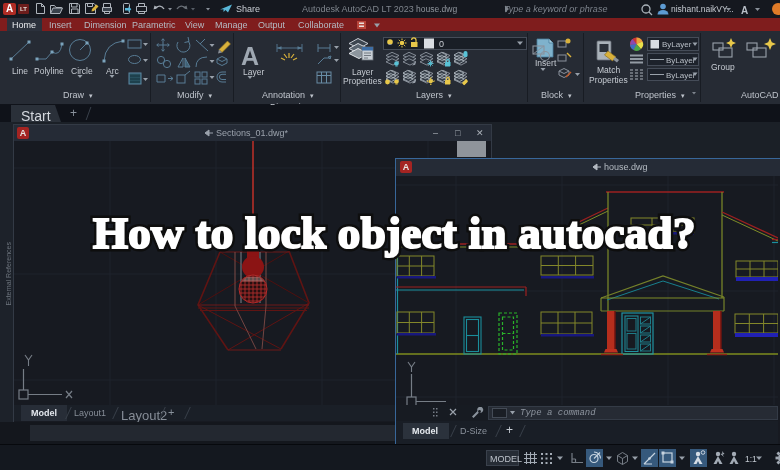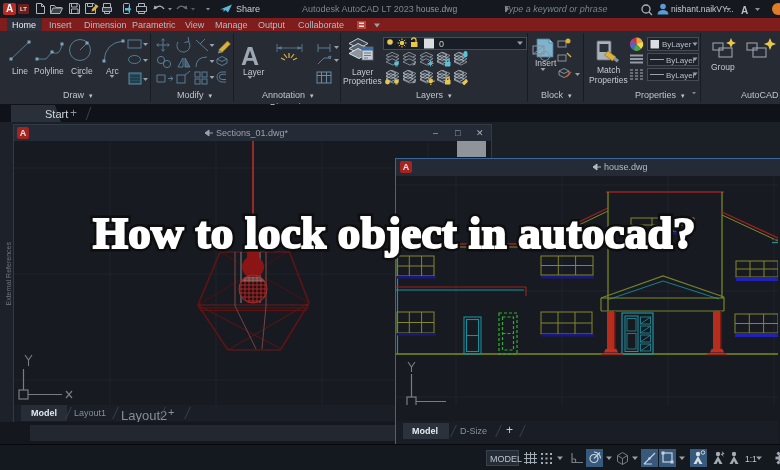--- a/index.html
+++ b/index.html
@@ -404,21 +404,21 @@
     <div class="plabel" style="left:262px;">Annotation&nbsp; <span style="font-size:7px;">▾</span></div>
     <div class="plabel" style="left:416px;">Layers&nbsp; <span style="font-size:7px;">▾</span></div>
     <div class="plabel" style="left:541px;">Block&nbsp; <span style="font-size:7px;">▾</span></div>
     <div class="plabel" style="left:635px;">Properties&nbsp; <span style="font-size:7px;">▾</span></div>
     <div class="plabel" style="left:741px;">AutoCAD</div>
   </div>
 
   <div id="filetabs">
     <div class="abs" style="left:11px;top:0;width:50px;height:17px;background:#2a3039;
       clip-path:polygon(0 0,44px 0,50px 17px,0 17px);"></div>
-    <div class="abs" style="left:21px;top:3px;font-size:11px;color:#d4d8de;margin-left:24px;">Start</div>
+    <div class="abs" style="left:21px;top:3px;font-size:14px;color:#d4d8de;">Start</div>
     <div class="abs" style="left:70px;top:1px;font-size:12px;color:#8a929c;">+</div>
     <div class="abs" style="left:88px;top:2px;width:1px;height:13px;background:#3a414b;transform:skewX(-20deg);"></div>
   </div>
 
   <div class="abs" style="left:0;top:122px;width:780px;height:322px;background:#1b2027;"></div>
 
   <div class="abs" style="left:0;top:122px;width:13px;height:322px;background:#1d222a;">
     <div class="abs" style="left:-37px;top:135px;width:90px;font-size:7px;color:#6d747d;transform:rotate(-90deg);white-space:nowrap;">External References</div>
   </div>
 
@@ -608,20 +608,41 @@
 
       <path d="M205 178.5 H227 M311 178.5 H331" stroke="#8f2517" stroke-width="1.6"></path>
 
       <g stroke="#767d86" fill="none" stroke-width="1.2">
         <rect x="11" y="221" width="9" height="9"></rect>
         <path d="M15.5 221 V198 M20 225.5 H50"></path>
         <path d="M12 186 l3.5 5 l3.5 -5 M15.5 191 v5" stroke-width="1.1"></path>
       </g>
     </svg>
 
+    <div class="abs" style="left:0;top:246px;width:382px;height:16px;background:#171b22;">
+      <svg class="abs" style="left:36px;top:2px;" width="54" height="12" viewBox="0 0 54 12">
+        <g fill="#767d86">
+          <rect x="1" y="1" width="1.5" height="1.5"></rect>
+            <rect x="4" y="1" width="1.5" height="1.5"></rect>
+          <rect x="1" y="4.5" width="1.5" height="1.5"></rect>
+            <rect x="4" y="4.5" width="1.5" height="1.5"></rect>
+          <rect x="1" y="8" width="1.5" height="1.5"></rect>
+            <rect x="4" y="8" width="1.5" height="1.5"></rect>
+        </g>
+        <path d="M18 2 l6 6 M24 2 l-6 6" stroke="#9aa1ab" stroke-width="1.2"></path>
+        <path d="M40 9.5 l5.5 -5.5 a3 3 0 1 1 1.5 1.5 l0 0 l-5.5 5.5 z" fill="#8a929c"></path>
+        <circle cx="47.5" cy="4.5" r="1.4" fill="#171b22"></circle>
+      </svg>
+      <div class="abs" style="left:92px;top:1px;width:290px;height:14px;background:#262b34;border:1px solid #343b46;box-sizing:border-box;"></div>
+      <div class="abs" style="left:96px;top:3px;width:15px;height:10px;background:#1a1e25;border:1px solid #444b56;box-sizing:border-box;"></div>
+      <svg class="abs" style="left:113px;top:5px;" width="8" height="6" viewBox="0 0 8 6">
+          <path d="M1 1 l5 0 l-2.5 3.5 z" fill="#98a0aa"></path>
+        </svg>
+      <div class="abs" style="left:124px;top:3px;font-family:'Liberation Mono',monospace;font-size:9px;font-style:italic;color:#8d949e;">Type a command</div>
+    </div>
 
     <div class="abs" style="left:0;top:262px;width:382px;height:23px;background:#191e26;">
       <div class="abs" style="left:7px;top:2px;width:46px;height:16px;background:#2b323c;"></div>
       <div class="abs" style="left:16px;top:5px;font-size:9px;color:#e6eaef;font-weight:bold;">Model</div>
       <div class="abs" style="left:64px;top:5px;font-size:9px;color:#8a919b;">D-Size</div>
       <div class="abs" style="left:110px;top:2px;font-size:12px;color:#c8ced5;">+</div>
       <div class="abs" style="left:57px;top:4px;width:1px;height:12px;background:#39404a;transform:skewX(-25deg);"></div>
       <div class="abs" style="left:102px;top:4px;width:1px;height:12px;background:#39404a;transform:skewX(-25deg);"></div>
       <div class="abs" style="left:126px;top:4px;width:1px;height:12px;background:#39404a;transform:skewX(-25deg);"></div>
     </div>

